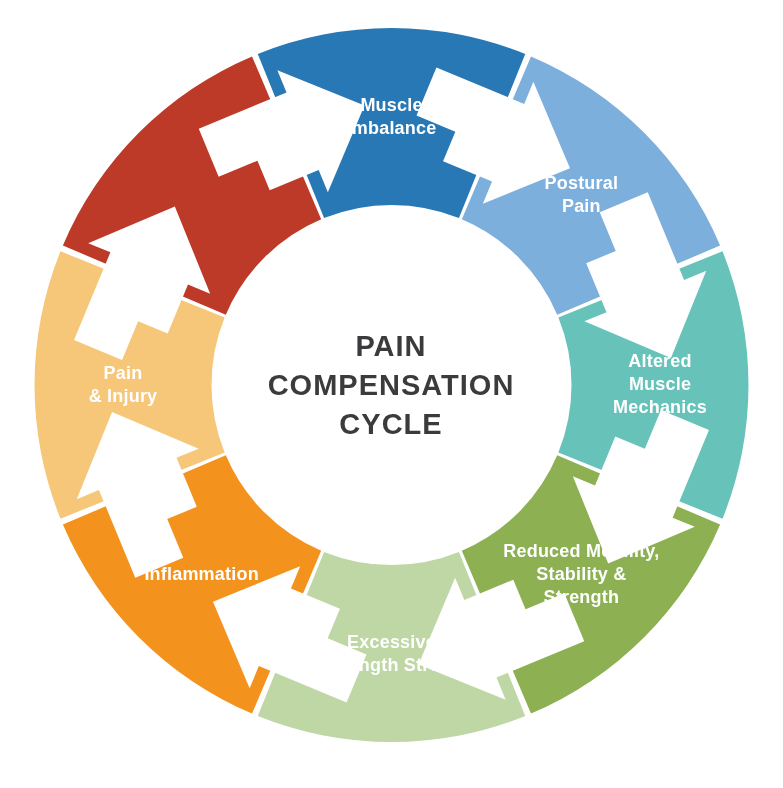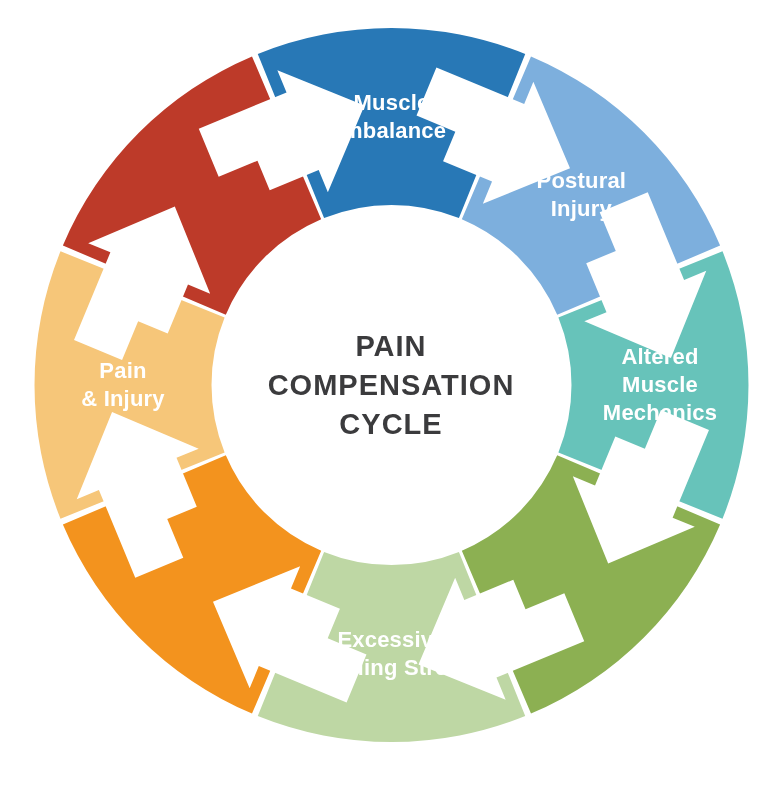--- a/index.html
+++ b/index.html
@@ -11,21 +11,21 @@
     font-family: "Liberation Sans", sans-serif;
     overflow: hidden;
   }
   #ring-svg { position: absolute; left: 0; top: 0; }
   .seg-label {
     position: absolute;
     transform: translate(-50%, -50%);
     text-align: center;
     color: #ffffff;
     font-weight: bold;
-    font-size: 22px;
+    font-size: 18px;
     line-height: 1.28;
     white-space: pre-line;
     letter-spacing: 0.2px;
     pointer-events: none;
   }
   #diagram-title {
     position: absolute;
     left: 391px;
     top: 385px;
     transform: translate(-50%, -50%);
@@ -60,21 +60,25 @@
       <path d="M82,0 L15,-66 L15,-42 L-80,-42 L-80,10 L-38,10 L-38,42 L15,42 L15,66 Z" fill="#ffffff" transform="translate(143.44,282.25) rotate(292.5)"></path>
       <path d="M82,0 L15,-66 L15,-42 L-80,-42 L-80,10 L-38,10 L-38,42 L15,42 L15,66 Z" fill="#ffffff" transform="translate(288.75,136.94) rotate(337.5)"></path>
     </svg>
   <div id="diagram-title" style="color: rgb(59, 59, 61);">PAIN
 COMPENSATION
 CYCLE</div>
 
 <div class="seg-label" style="left: 391.5px; top: 116.5px;">Muscle
 Imbalance</div>
     <div class="seg-label" style="left: 581.36px; top: 195.14px;">Postural
-Injury</div>
+Pain</div>
     <div class="seg-label" style="left: 660px; top: 385px;">Altered
 Muscle
 Mechanics</div>
+    <div class="seg-label" style="left: 581.36px; top: 574.86px;">Reduced Mobility,
+Stability &amp;
+Strength</div>
     <div class="seg-label" style="left: 391.5px; top: 653.5px;">Excessive
-Loading Stress</div>
+Strength Stress</div>
+    <div class="seg-label" style="left: 201.64px; top: 574.86px;">Inflammation</div>
     <div class="seg-label" style="left: 123px; top: 385px;">Pain
 &amp; Injury</div>
   </div>
 
 </body></html>

